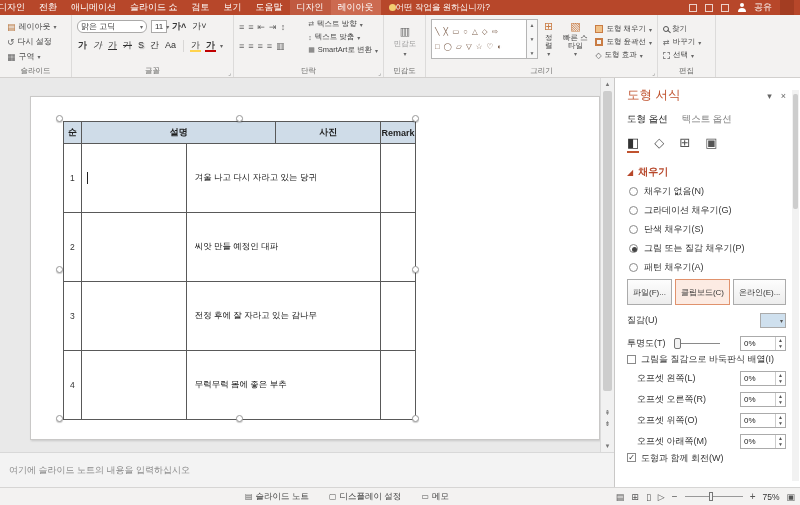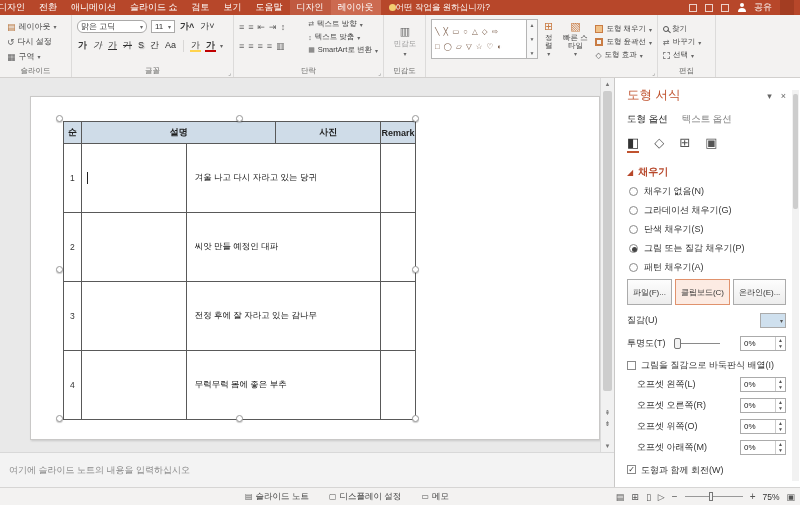--- a/index.html
+++ b/index.html
@@ -110,21 +110,21 @@
   .pbtn.hl { background:#fcebe3; border-color:#e0926d; }
   .inline-row { display:flex; align-items:center; margin-top:8px; }
   .tex-btn { margin-left:auto; width:26px; height:15px; border:1px solid #ababab; background:#cfe0ee;
              display:flex; align-items:center; justify-content:flex-end; padding-right:2px; font-size:6px; color:#555; }
   .track { width:46px; height:1px; background:#8a8a8a; position:relative; margin-left:8px; }
   .thumbv { position:absolute; left:0; top:-5px; width:7px; height:11px; background:#f2f2f2; border:1px solid #767676; border-radius:2px; }
   .spin { display:flex; width:46px; height:15px; border:1px solid #ababab; background:#fff; margin-left:auto; }
   .spin .val { flex:1; font-size:8px; display:flex; align-items:center; padding-left:3px; color:#222; }
   .spin .arrows { width:10px; border-left:1px solid #ccc; display:flex; flex-direction:column; }
   .spin .arrows span { flex:1; font-size:5px; line-height:1; display:flex; align-items:center; justify-content:center; color:#555; }
-  .cb-row { display:flex; align-items:flex-start; gap:5px; margin-top:9px; }
+  .cb-row { display:flex; align-items:flex-start; gap:5px; margin-top:3px; }
   .cb { width:9px; height:9px; border:1px solid #8a8a8a; background:#fff; font-size:8px; line-height:8px;
         text-align:center; color:#333; flex:none; margin-top:1px; }
   .orow { display:flex; align-items:center; margin-top:6px; padding-left:10px; }
   .pane-scroll { position:absolute; right:1px; top:12px; bottom:6px; width:7px; background:#f2f2f2; }
   .pane-thumb { position:absolute; top:4px; left:1px; width:5px; height:115px; background:#cdcdcd; border-radius:2px; }
 
   
   .statusbar { position:absolute; left:0; bottom:0; width:800px; height:18px; background:#f3f2f1;
                border-top:1px solid #d6d5d4; display:flex; align-items:center; font-size:8.5px; color:#404040; }
   .sb-item { display:flex; align-items:center; gap:3px; margin-right:20px; white-space:nowrap; cursor:default; }
@@ -191,21 +191,21 @@
       </div>
       <div class="glabel">슬라이드</div>
     </div>
 
     <div class="group" style="width:162px;">
       <div class="rrow">
         <div class="combo" style="width:70px;border-radius:6px;">
           <span style="flex:1">맑은 고딕</span>
           <span class="carat">▾</span>
         </div>
-        <div class="combo" style="width:24px;">
+        <div class="combo" style="width:16px;">
           <span style="flex:1">11</span>
           <span class="carat">▾</span>
         </div>
         <span class="ga b">가˄</span>
         <span class="ga">가˅</span>
       </div>
       <div class="rrow" style="margin-top:4px;">
         <span class="ga b">가</span>
         <span class="ga i">가</span>
         <span class="ga u">가</span>
@@ -303,20 +303,21 @@
           <span class="outlic"></span>
           <span>도형 윤곽선</span>
           <span class="carat">▾</span>
         </div>
         <div class="sbtn">
           <span class="ric gray" style="font-size:8px">◇</span>
           <span>도형 효과</span>
           <span class="carat">▾</span>
         </div>
       </div>
+      <div class="glabel">그리기</div>
       <div class="launcher">⌟</div>
     </div>
 
     <div class="group" style="width:58px;">
       <div class="smallcol" style="height:46px;">
         <div class="sbtn">
           <span class="mag"></span>
           <span>찾기</span>
         </div>
         <div class="sbtn">

